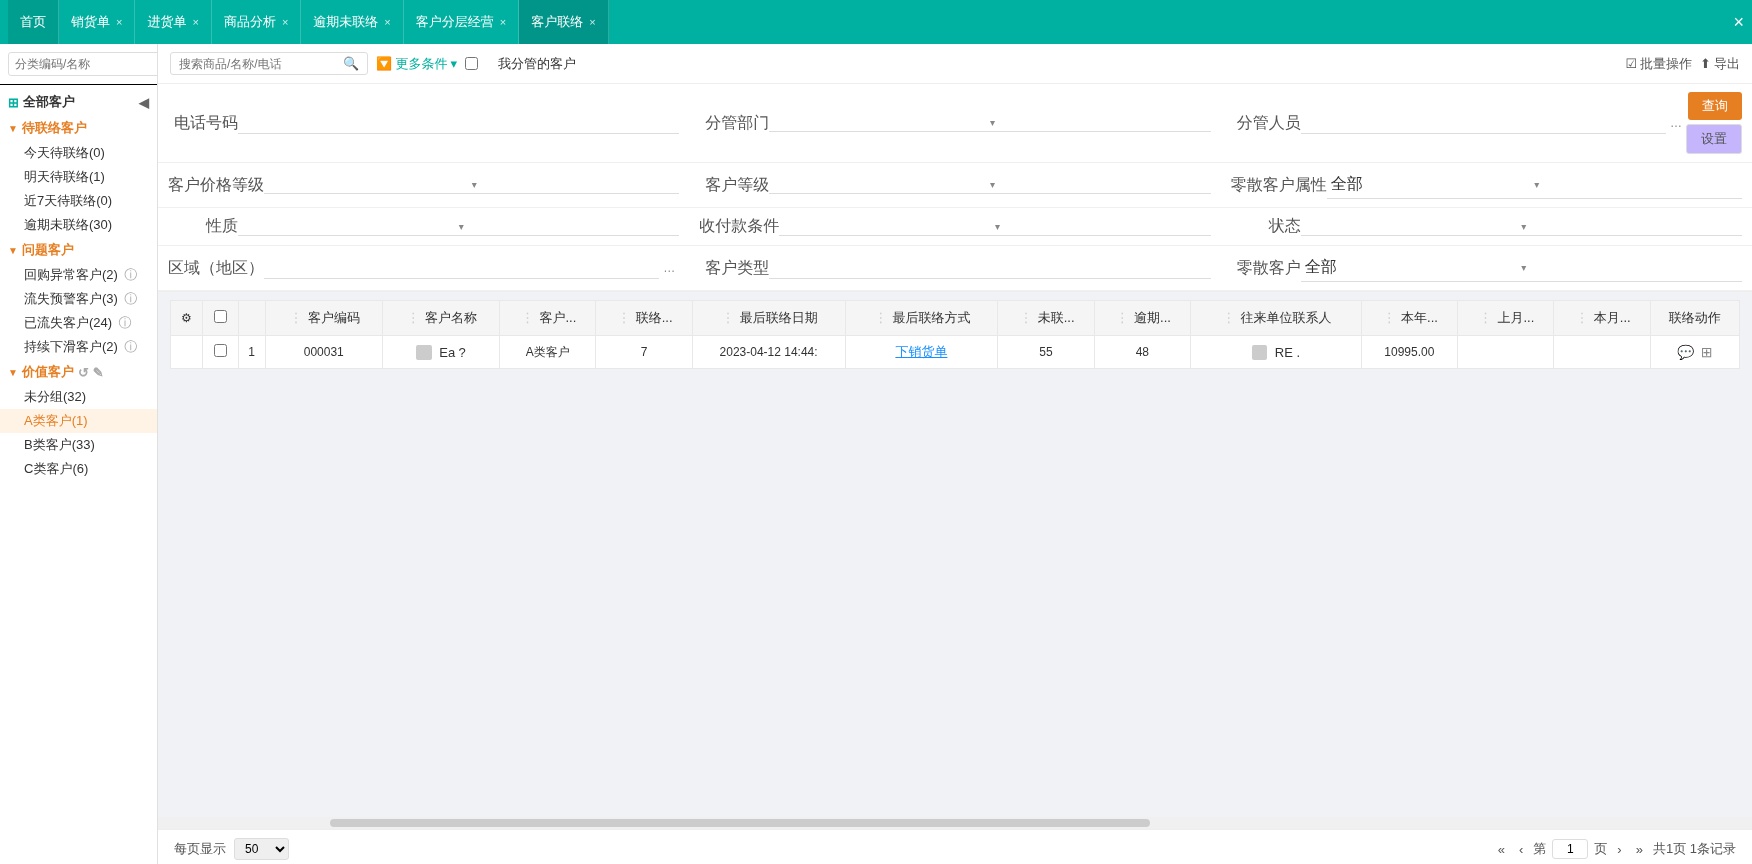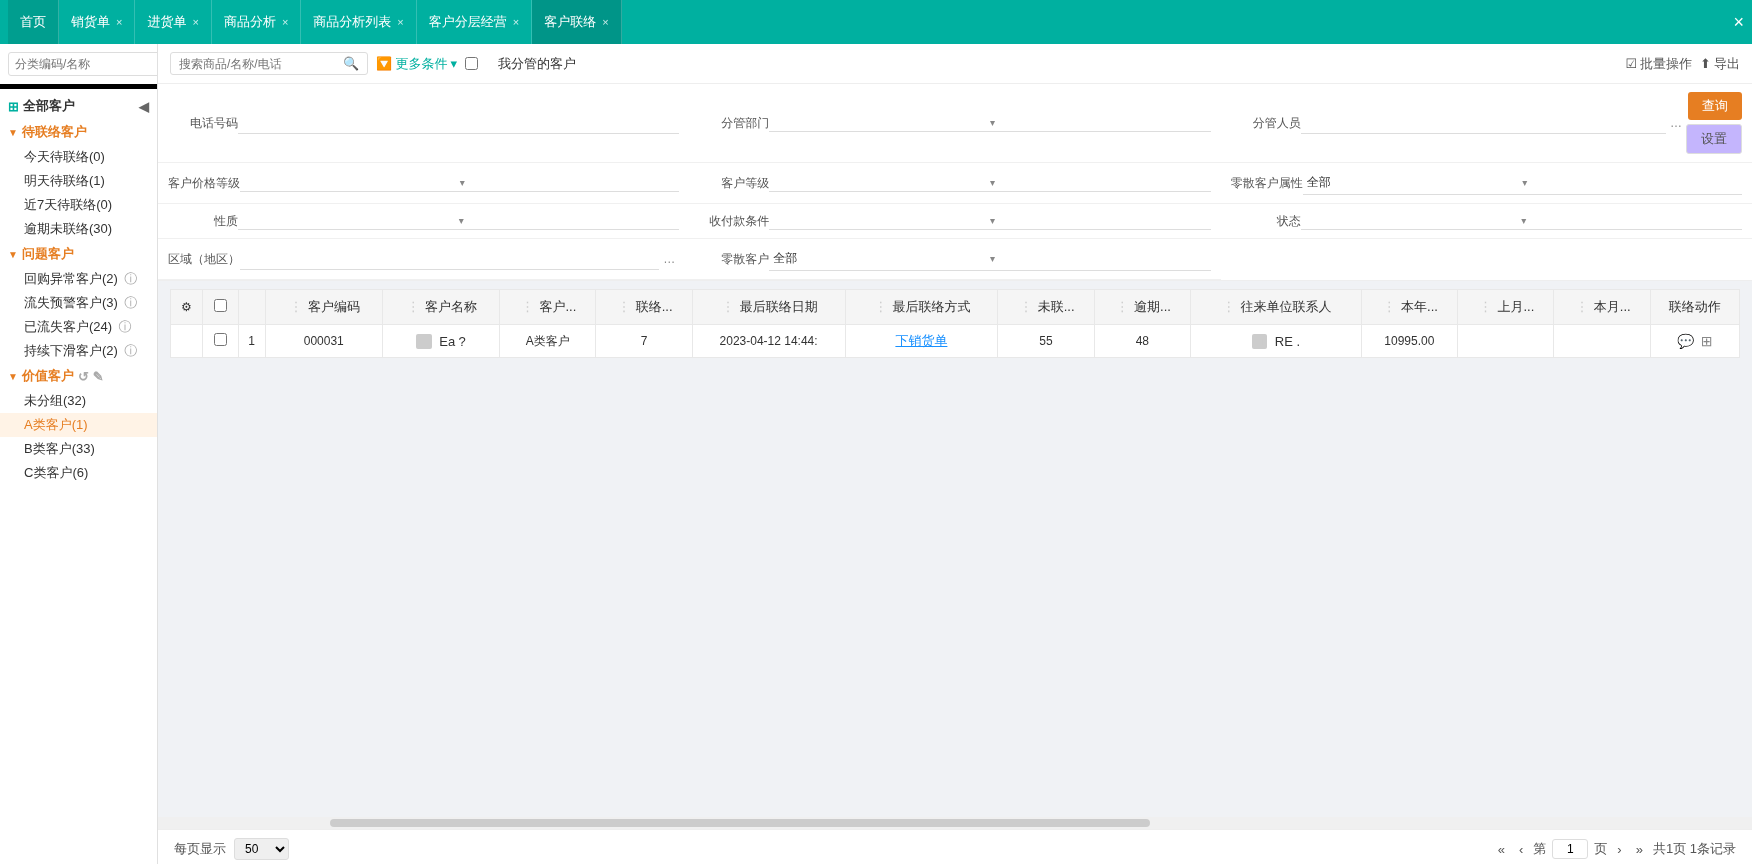--- a/index.html
+++ b/index.html
@@ -23,21 +23,21 @@
     
     .main-layout { display: flex; height: calc(864px - 40px); }
 
     
     .sidebar {
       width: 158px; min-width: 158px; background: #fff;
       border-right: 1px solid #e0e0e0; overflow-y: auto; overflow-x: hidden;
     }
     .sidebar-search {
       display: flex; align-items: center; padding: 8px;
-      border-bottom: 5px solid #000000;
+      border-bottom: 1px solid #000000;
     }
     .sidebar-search input {
       flex: 1; border: 1px solid #ddd; border-radius: 3px;
       padding: 4px 6px; font-size: 12px; outline: none;
     }
     .sidebar-header {
       display: flex; align-items: center; padding: 8px 8px 4px;
       font-weight: bold; color: #333;
     }
     .sidebar-header .grid-icon { margin-right: 4px; color: #00b0a0; }
@@ -65,30 +65,30 @@
     .filter-more {
       display: flex; align-items: center; color: #00b0a0; cursor: pointer; font-size: 12px; gap: 3px;
     }
     .filter-checkbox { display: flex; align-items: center; gap: 20px; font-size: 12px; color: #333; cursor: pointer; }
     .filter-checkbox input { cursor: pointer; }
     .filter-actions { margin-left: auto; display: flex; gap: 8px; align-items: center; }
     .batch-btn, .export-btn {
       display: flex; align-items: center; gap: 3px;
       font-size: 12px; color: #555; cursor: pointer;
     }
-    .filter-label { color: #555; font-size: 12px; white-space: nowrap; min-width: 70px; text-align: right; }
+    .filter-label { color: #555; font-size: 16px; white-space: nowrap; min-width: 70px; text-align: right; }
     .filter-input {
       flex: 1; border: none; border-bottom: 1px solid #ddd;
       padding: 3px 4px; font-size: 12px; outline: none; background: transparent;
     }
     .filter-select {
       flex: 1; display: flex; align-items: center; border: none;
       border-bottom: 1px solid #ddd; padding: 3px 4px; cursor: pointer;
     }
-    .filter-select span { flex: 1; font-size: 12px; color: #333; }
+    .filter-select span { flex: 1; font-size: 16px; color: #333; }
     .filter-select .arrow { color: #888; font-size: 10px; }
     .filter-dots { color: #888; cursor: pointer; font-size: 12px; padding: 0 4px; }
 
     
     .table-area { flex: 1; overflow: auto; padding: 0 12px; }
     table { width: 100%; border-collapse: collapse; background: #fff; margin-top: 8px; }
     thead tr { background: #f5f5f5; }
     th {
       padding: 8px 6px; border: 1px solid #e8e8e8;
       font-size: 12px; font-weight: 500; color: #333;
@@ -171,21 +171,21 @@
   </div>
   <div class="nav-tab">
     <span>进货单</span>
     <span class="close-x">×</span>
   </div>
   <div class="nav-tab">
     <span>商品分析</span>
     <span class="close-x">×</span>
   </div>
   <div class="nav-tab">
-    <span>商品分析列表</span>
+    <span>逾期未联络</span>
     <span class="close-x">×</span>
   </div>
   <div class="nav-tab">
     <span>客户分层经营</span>
     <span class="close-x">×</span>
   </div>
   <div class="nav-tab active">
     <span>客户联络</span>
     <span class="close-x">×</span>
   </div>
@@ -355,20 +355,24 @@
         <div class="filter-select">
           <span></span>
           <span class="arrow">▾</span>
         </div>
       </div>
 
       <div class="filter-cell">
         <span class="filter-label">区域（地区）</span>
         <input class="filter-input" type="text" style="">
         <span class="filter-dots">…</span>
+      </div>
+      <div class="filter-cell">
+        <span class="filter-label">客户类型</span>
+        <input class="filter-input" type="text" style="">
       </div>
       <div class="filter-cell">
         <span class="filter-label">零散客户</span>
         <div class="filter-select">
           <span>全部</span>
           <span class="arrow">▾</span>
         </div>
       </div>
     </div>
 

